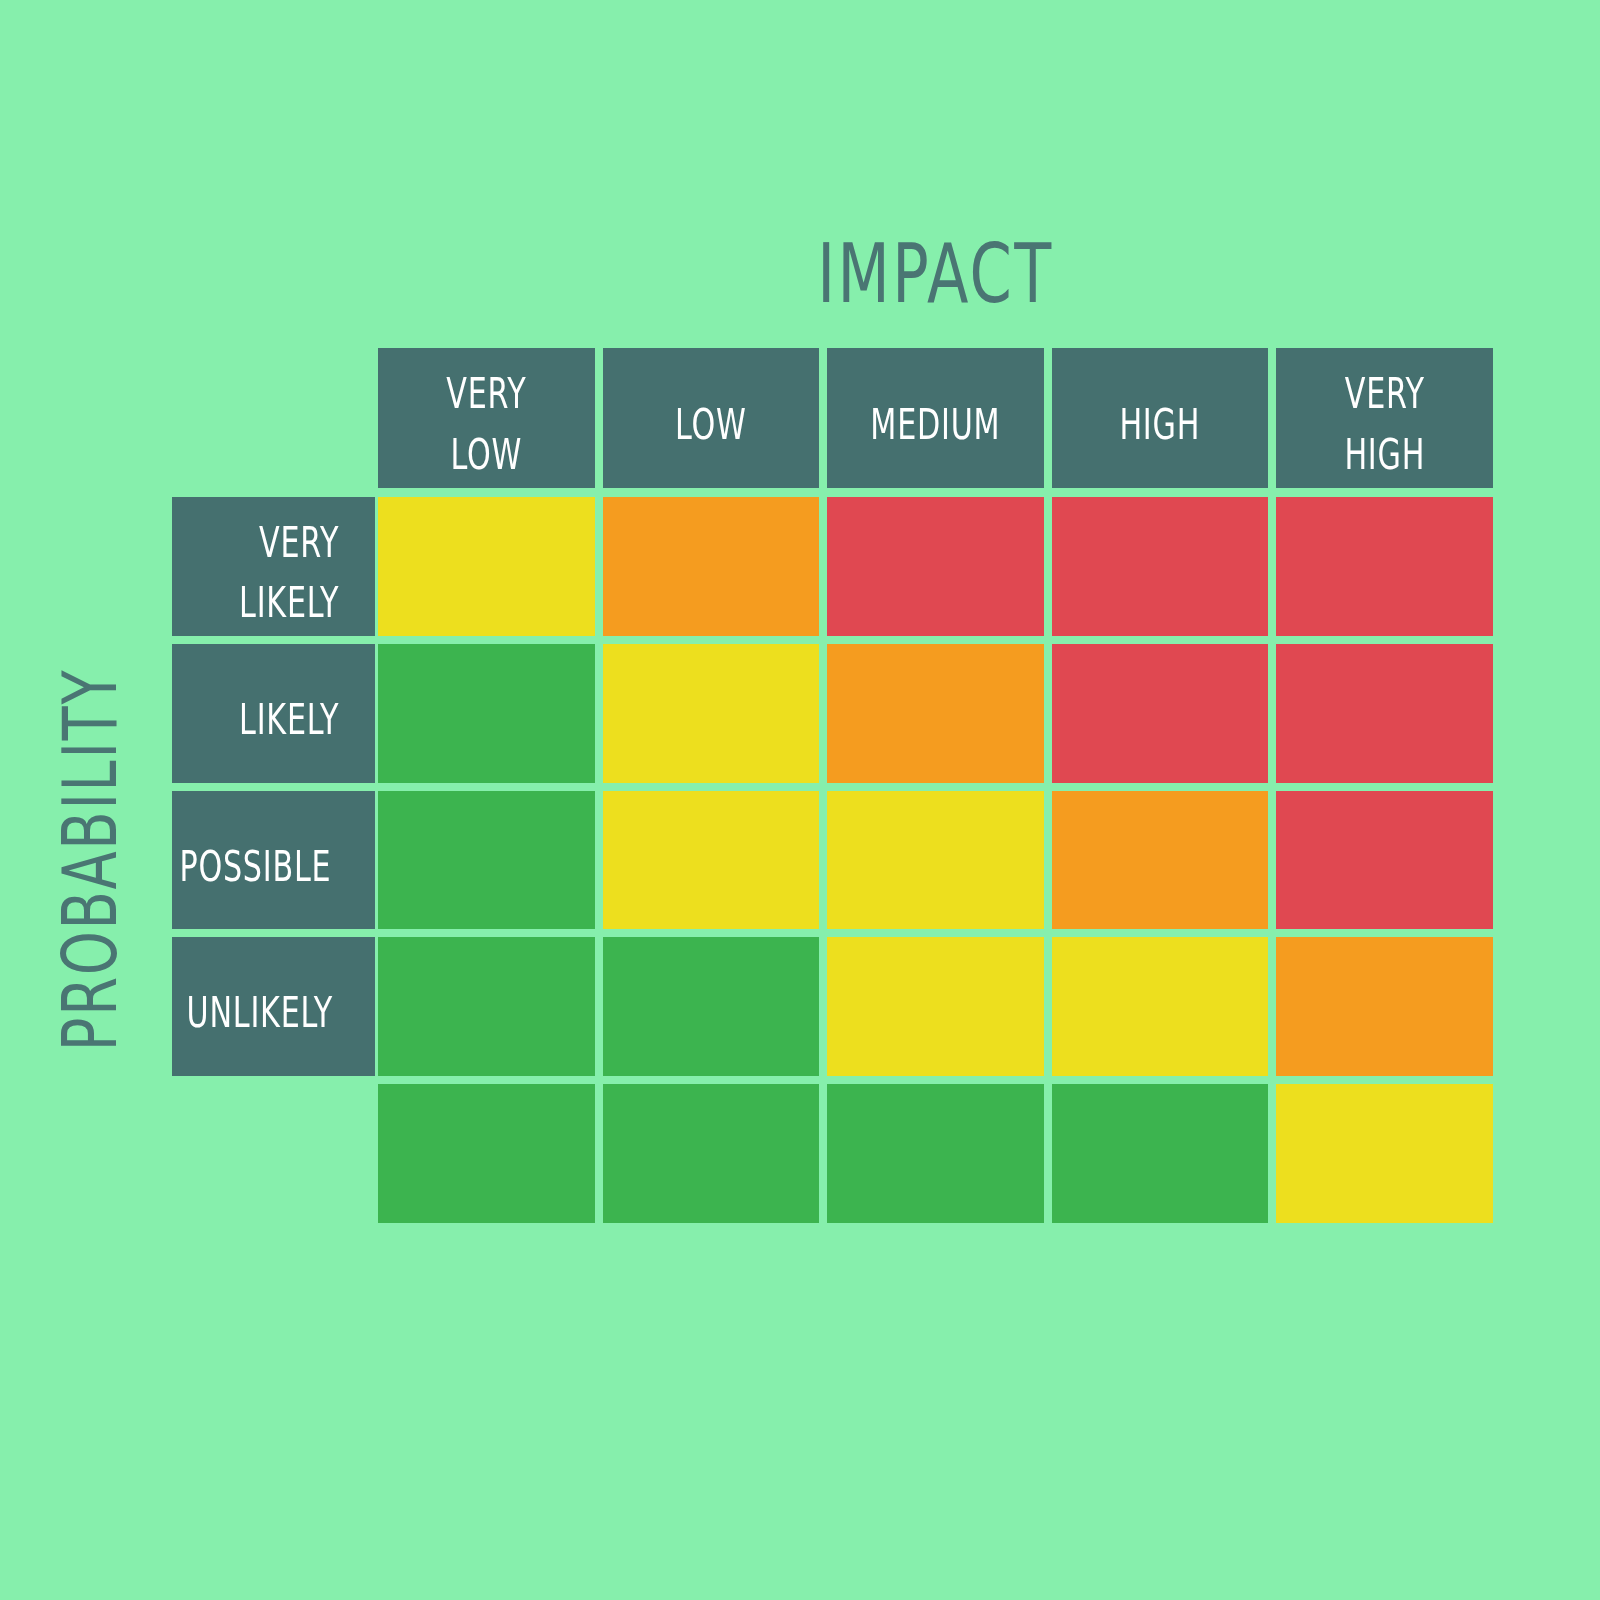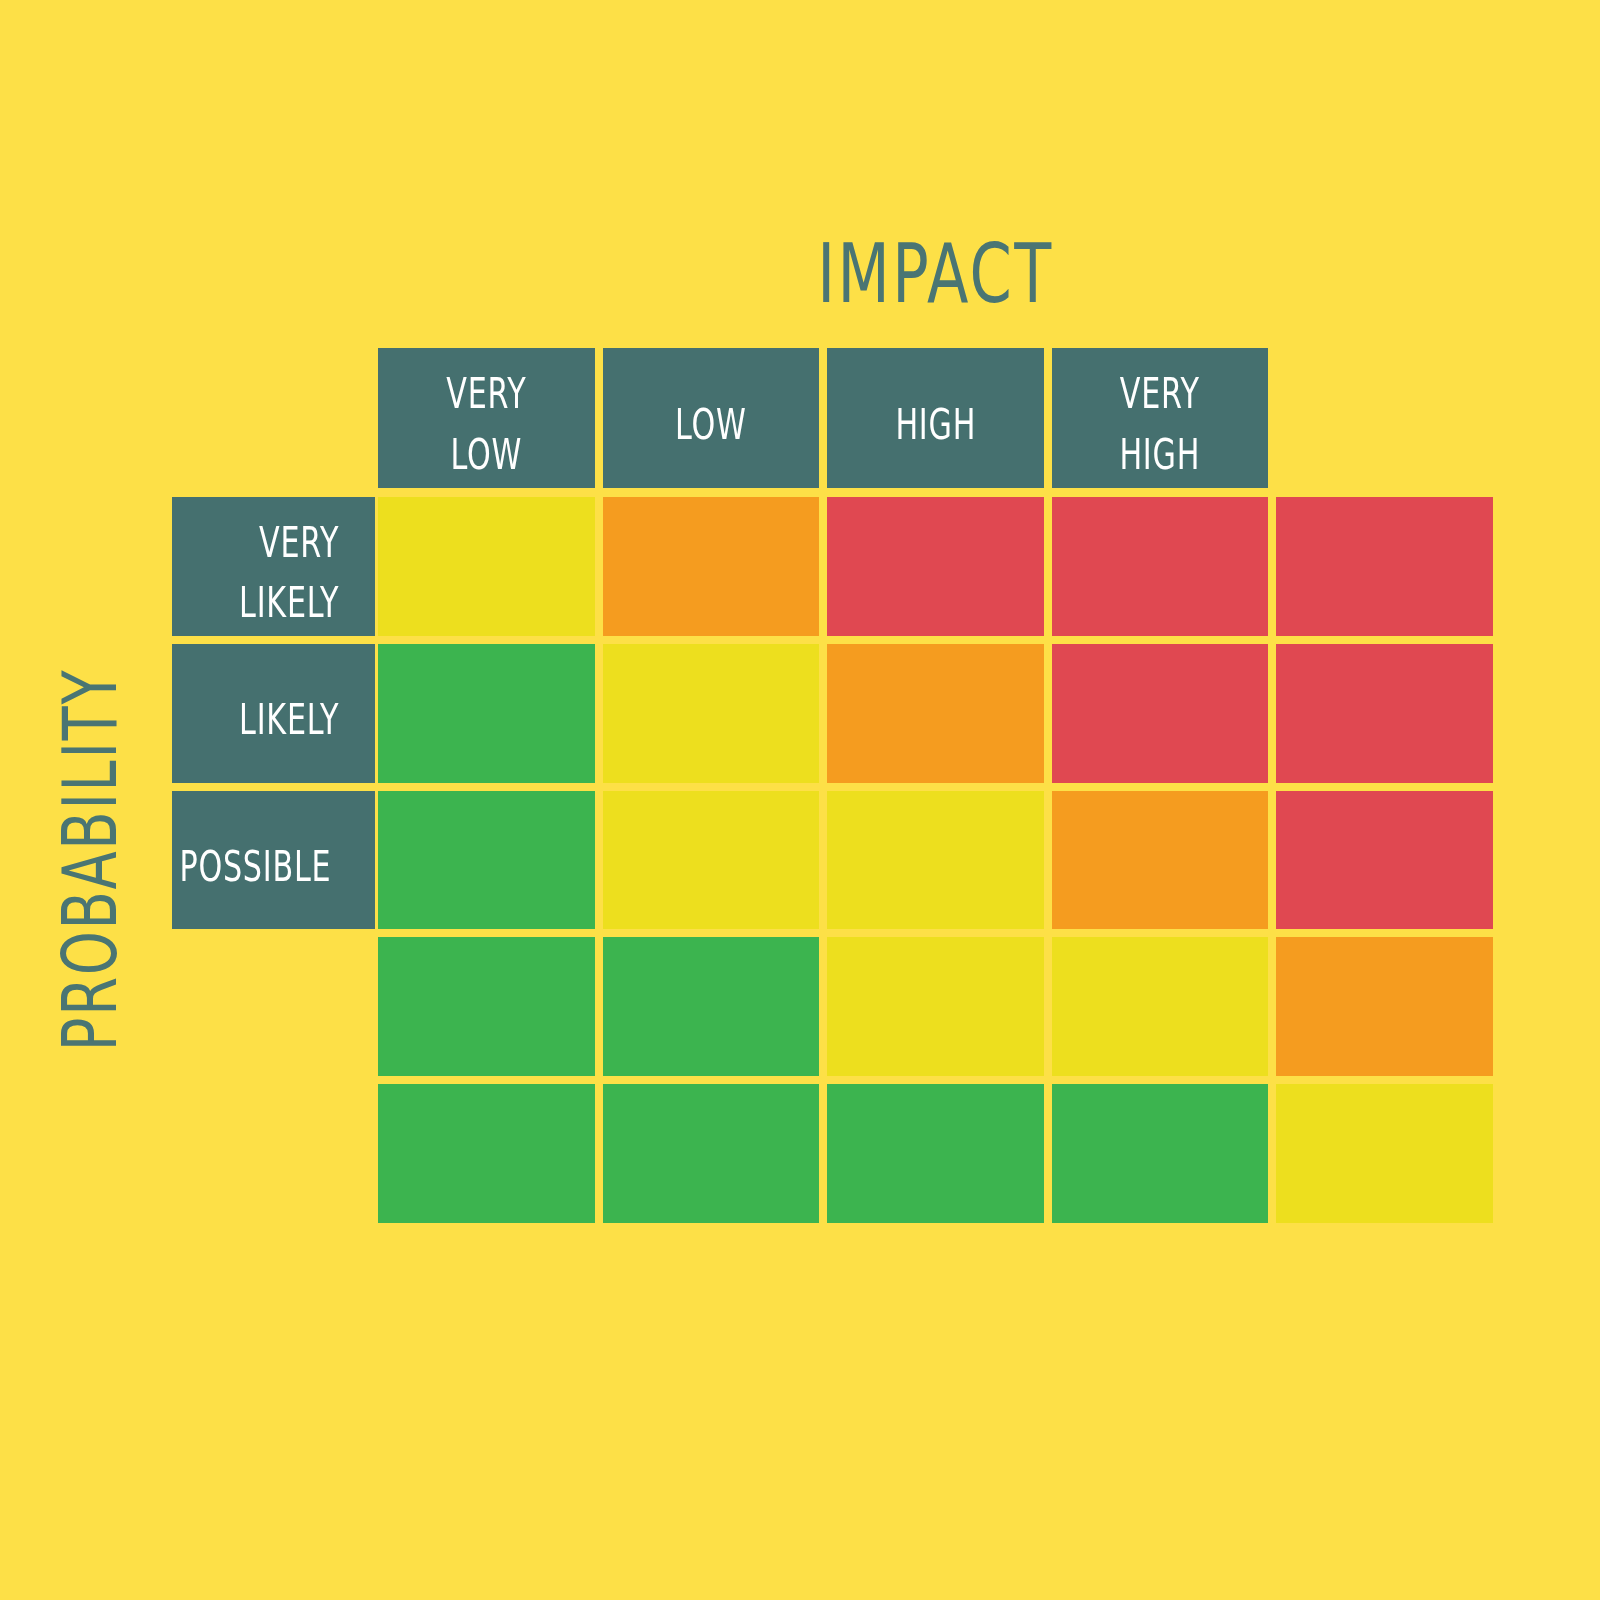--- a/index.html
+++ b/index.html
@@ -11,21 +11,21 @@
     height: 1600px;
     background: #bfe0de;
     font-family: "Liberation Sans", sans-serif;
     overflow: hidden;
   }
 
   #matrix-page {
     position: relative;
     width: 1600px;
     height: 1600px;
-    background: #fde047;
+    background: #86efac;
   }
 
   
   #impact-axis-title {
     position: absolute;
     left: 378px;
     top: 218px;
     width: 1115px;
     height: 110px;
     display: flex;
@@ -159,20 +159,25 @@
         <span class="line">Low</span>
       </span>
     </div>
     <div class="col-header">
       <span class="sc">
         <span class="line">Low</span>
       </span>
     </div>
     <div class="col-header">
       <span class="sc">
+        <span class="line">Medium</span>
+      </span>
+    </div>
+    <div class="col-header">
+      <span class="sc">
         <span class="line">High</span>
       </span>
     </div>
     <div class="col-header">
       <span class="sc">
         <span class="line">Very</span>
         <span class="line">High</span>
       </span>
     </div>
   </div>
@@ -187,20 +192,25 @@
     <div class="row-header">
       <span class="sc">
         <span class="line">Likely</span>
       </span>
     </div>
     <div class="row-header">
       <span class="sc">
         <span class="line">Possible</span>
       </span>
     </div>
+    <div class="row-header">
+      <span class="sc">
+        <span class="line">Unlikely</span>
+      </span>
+    </div>
   </div>
 
   <div id="cell-grid">
       <div class="cell" style="background: rgb(237, 223, 30);"></div>
       <div class="cell" style="background: rgb(245, 156, 31);"></div>
       <div class="cell" style="background: rgb(224, 72, 81);"></div>
       <div class="cell" style="background: rgb(224, 72, 81);"></div>
       <div class="cell" style="background: rgb(224, 72, 81);"></div>
       <div class="cell" style="background: rgb(60, 180, 79);"></div>
       <div class="cell" style="background: rgb(237, 223, 30);"></div>

